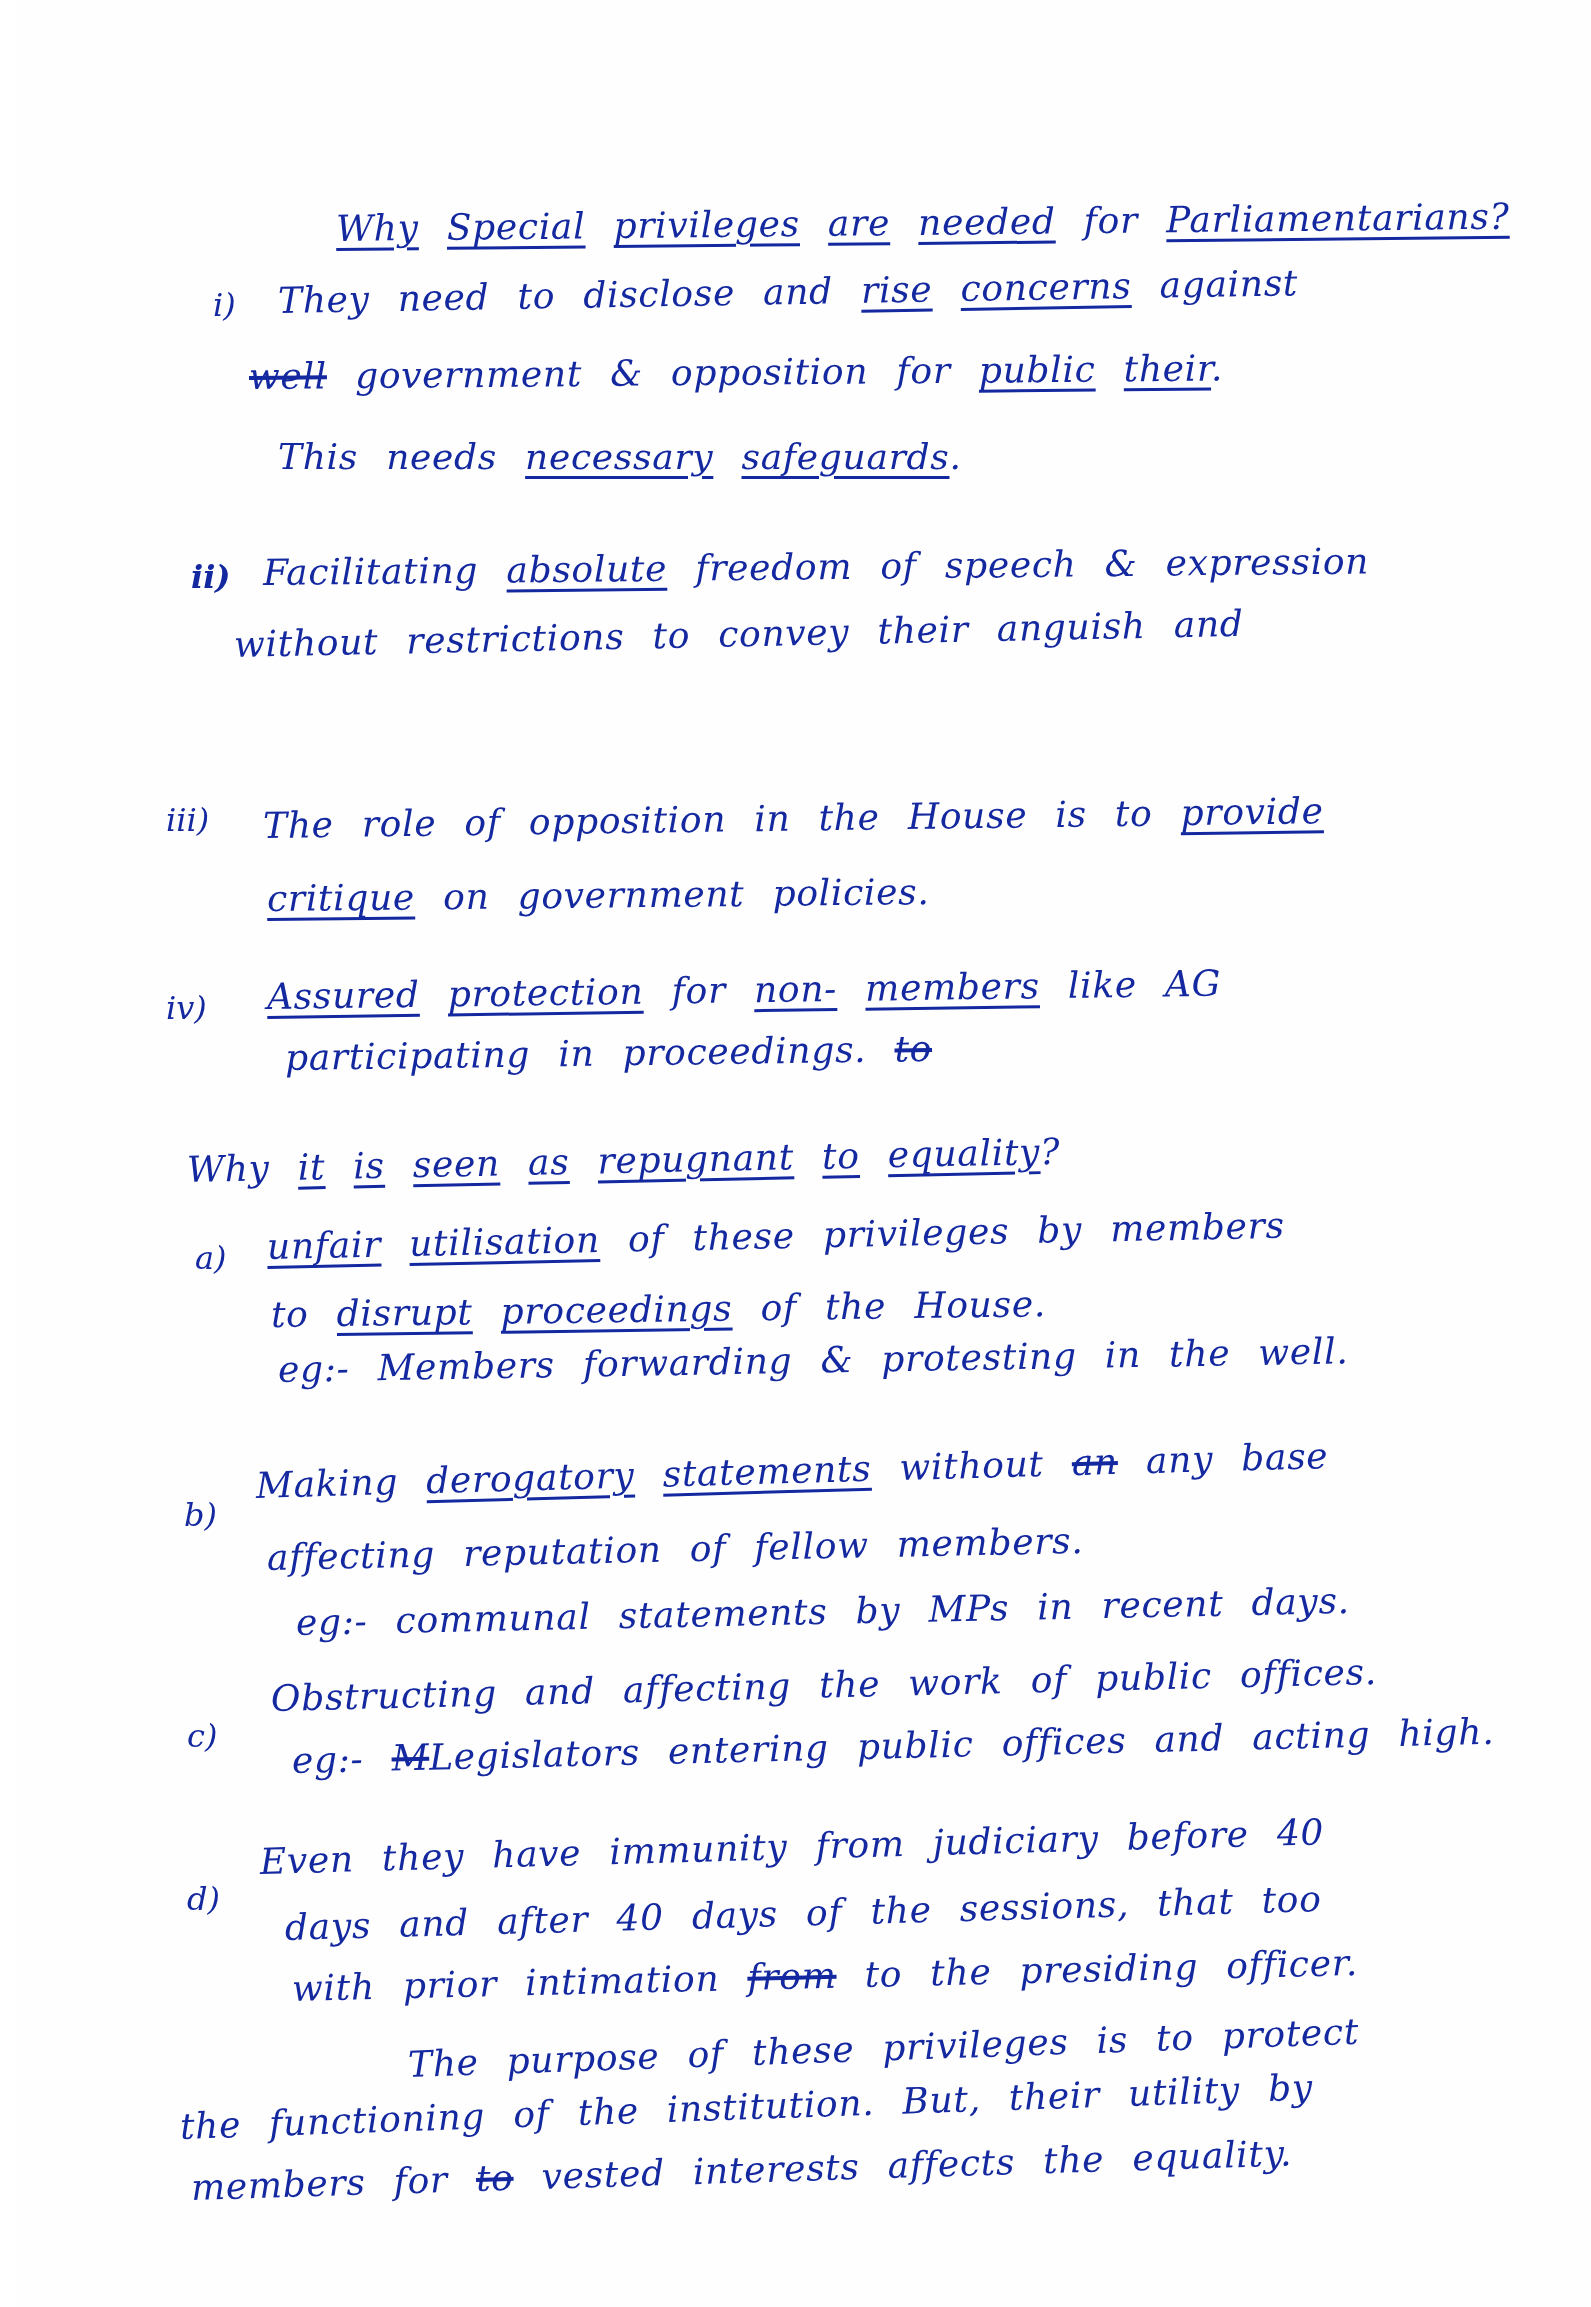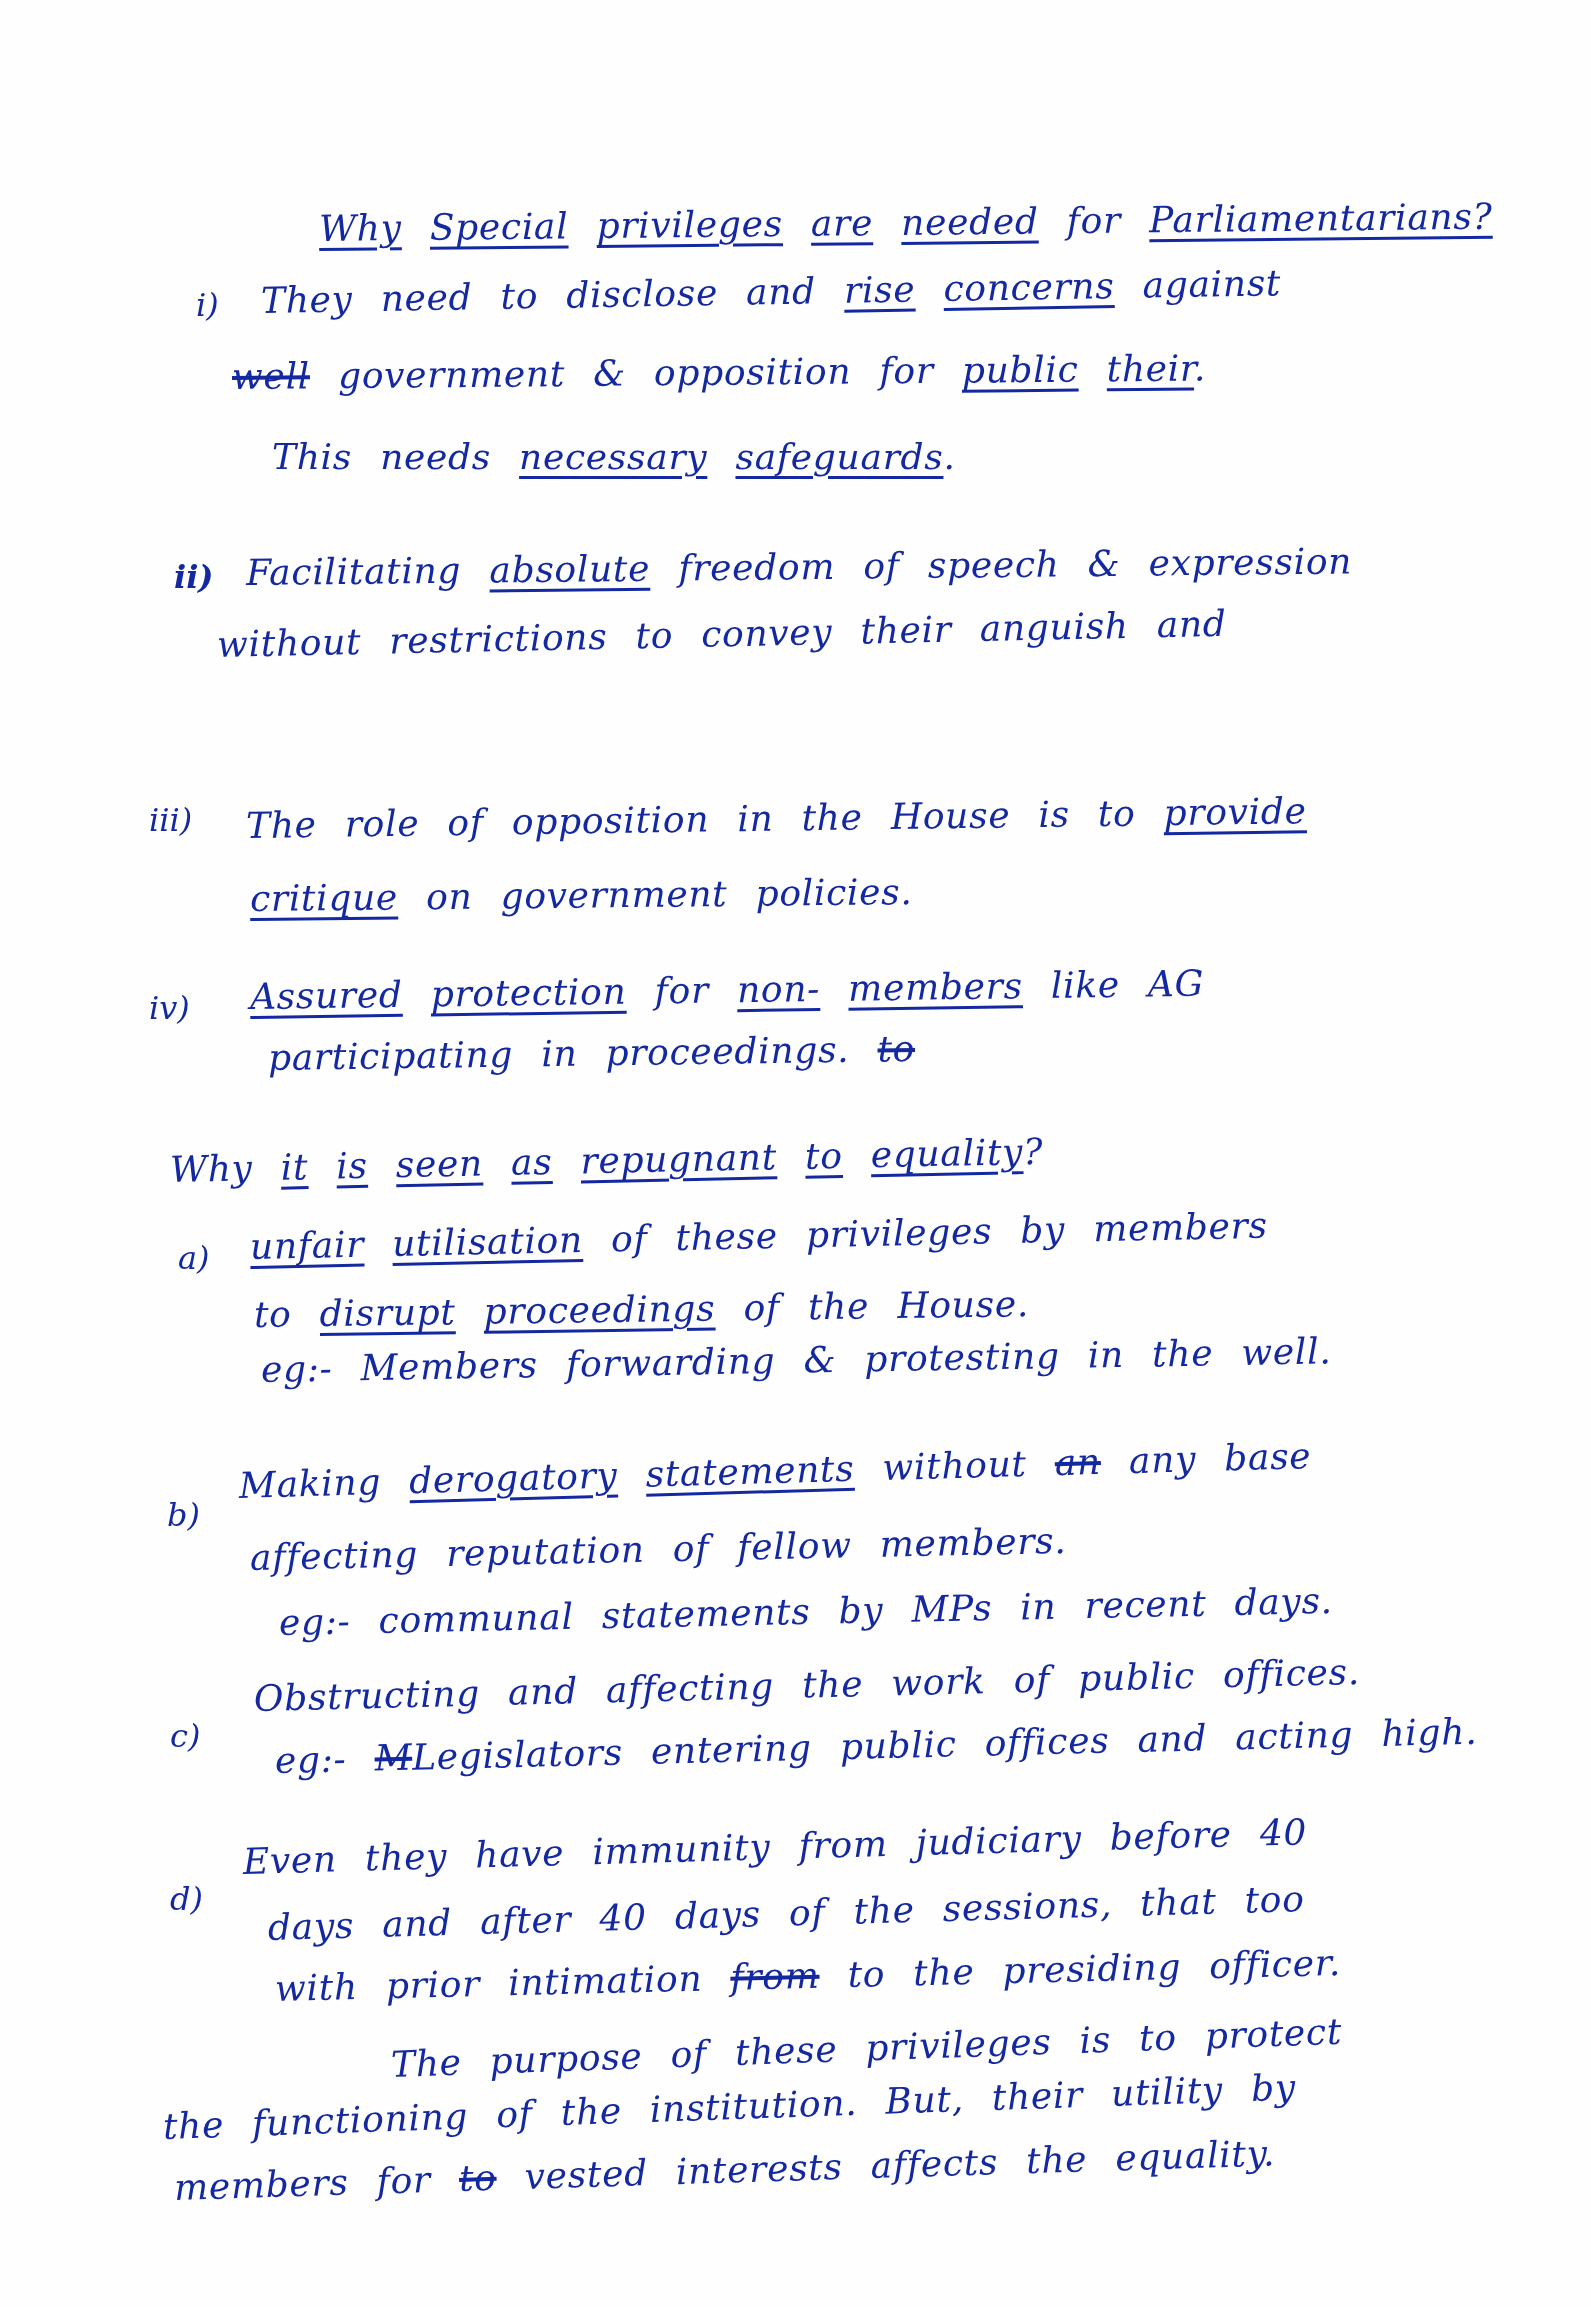--- a/index.html
+++ b/index.html
@@ -1,20 +1,20 @@
 <!DOCTYPE html>
 <html style="font-size:11.6px"><head>
 <meta charset="utf-8">
 <style>
   html, body { margin: 0; padding: 0; }
   body {
     width: 1591px; height: 2307px; background: #ffffff; position: relative; overflow: hidden;
     font-family: "DejaVu Serif", serif;
   }
-  .page { position: absolute; inset: 0; background: #fefefe; }
+  .page { position: absolute; inset: 0; background: #fefefe; margin-left: 17px; }
   .line {
     position: absolute; white-space: nowrap;
     font-family: "DejaVu Serif", serif; font-style: italic;
     font-size: 36px; line-height: 43px; color: var(--ink);
     letter-spacing: 0.7px; word-spacing: 16px;
     transform-origin: left center;
   }
   .u { text-decoration: underline; text-decoration-thickness: 2.9px; text-underline-offset: 7.2px; }
   .s { text-decoration: line-through; text-decoration-thickness: 4.3px; }
   .marker { position: absolute; font-family: "DejaVu Serif", serif; font-style: italic; font-size: 32px; color: var(--ink); }
@@ -40,21 +40,21 @@
     <span class="u">rise</span>
     <span class="u">concerns</span>
     <span>against</span>
   </div>
   <div class="line" style="left:232px; top:355px; transform:rotate(-0.5deg);">
     <span class="s">well</span>
     <span>government &amp; opposition for</span>
     <span class="u">public</span>
     <span class="u">their</span><span>.</span>
   </div>
-  <div class="line" style="left:272px; top:435px;">
+  <div class="line" style="left:261px; top:435px;">
     <span>This needs</span>
     <span class="u">necessary</span>
     <span class="u">safeguards</span><span>.</span>
   </div>
 
   <div class="marker" style="left:174px; top:558px;font-weight:bold;">ii)</div>
   <div class="line" style="left:246px; top:551px; transform:rotate(-0.6deg);">
     <span>Facilitating</span>
     <span class="u">absolute</span>
     <span>freedom of speech &amp; expression</span>

